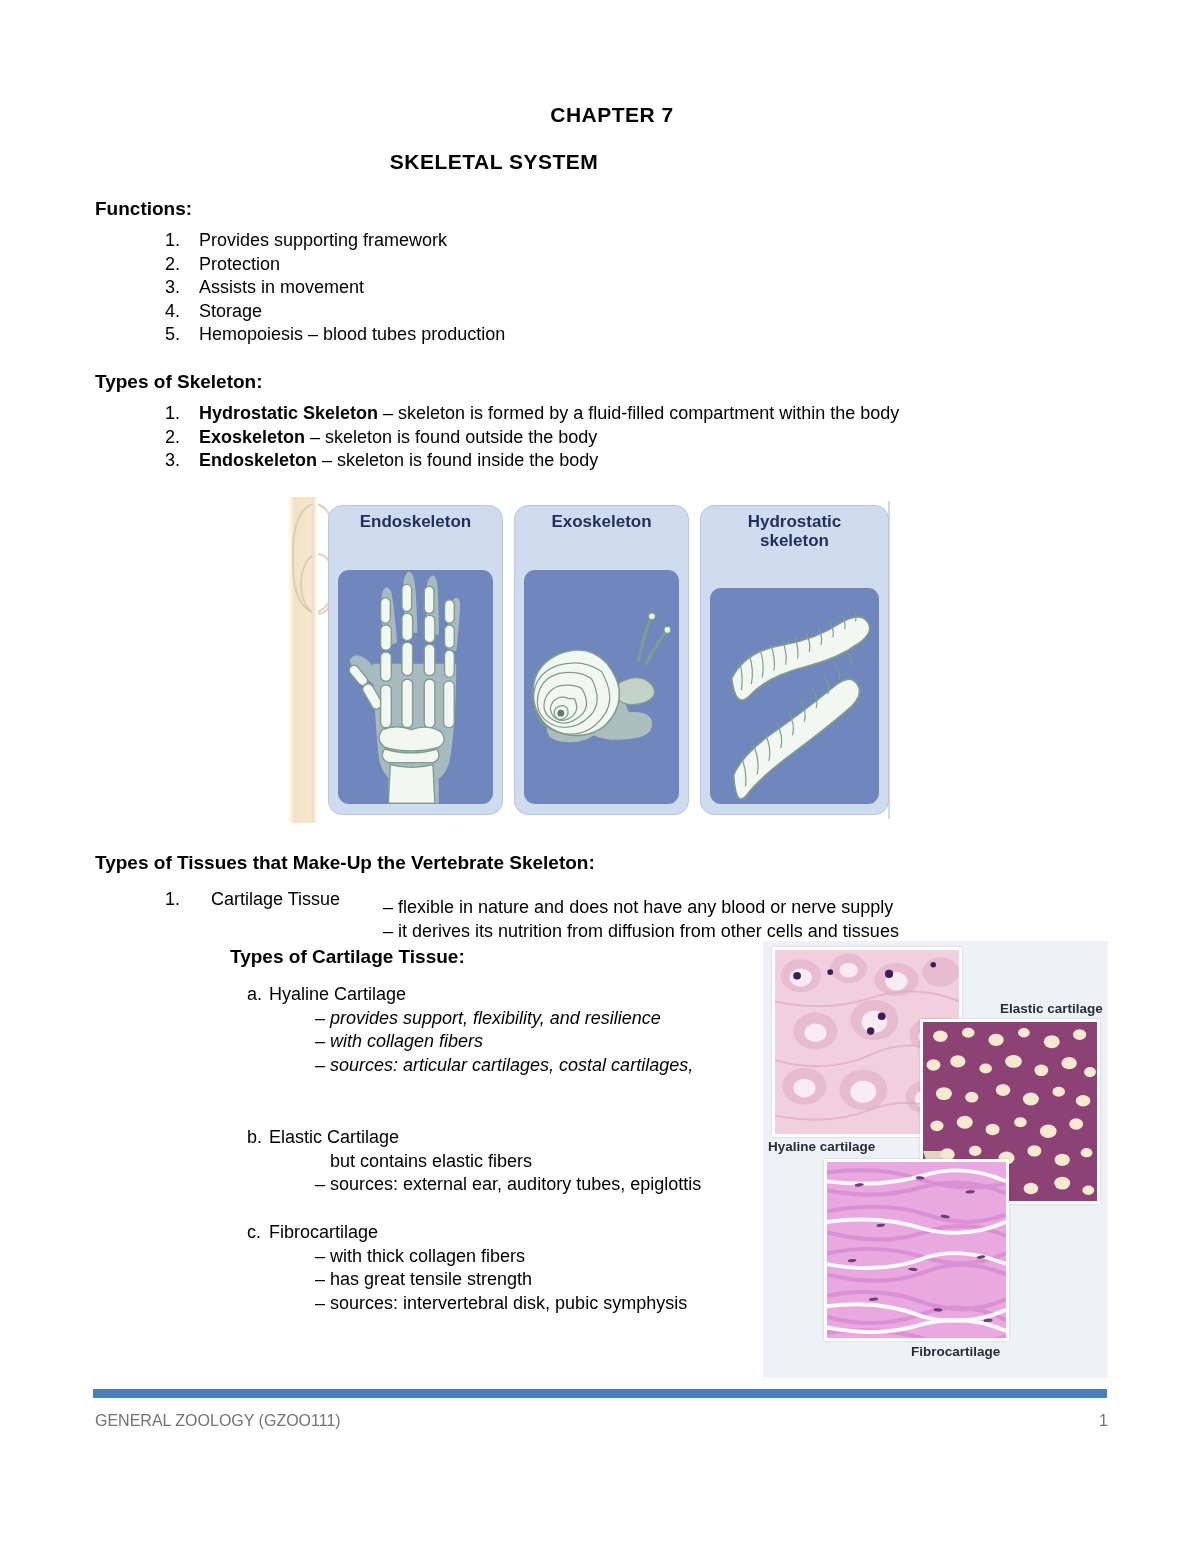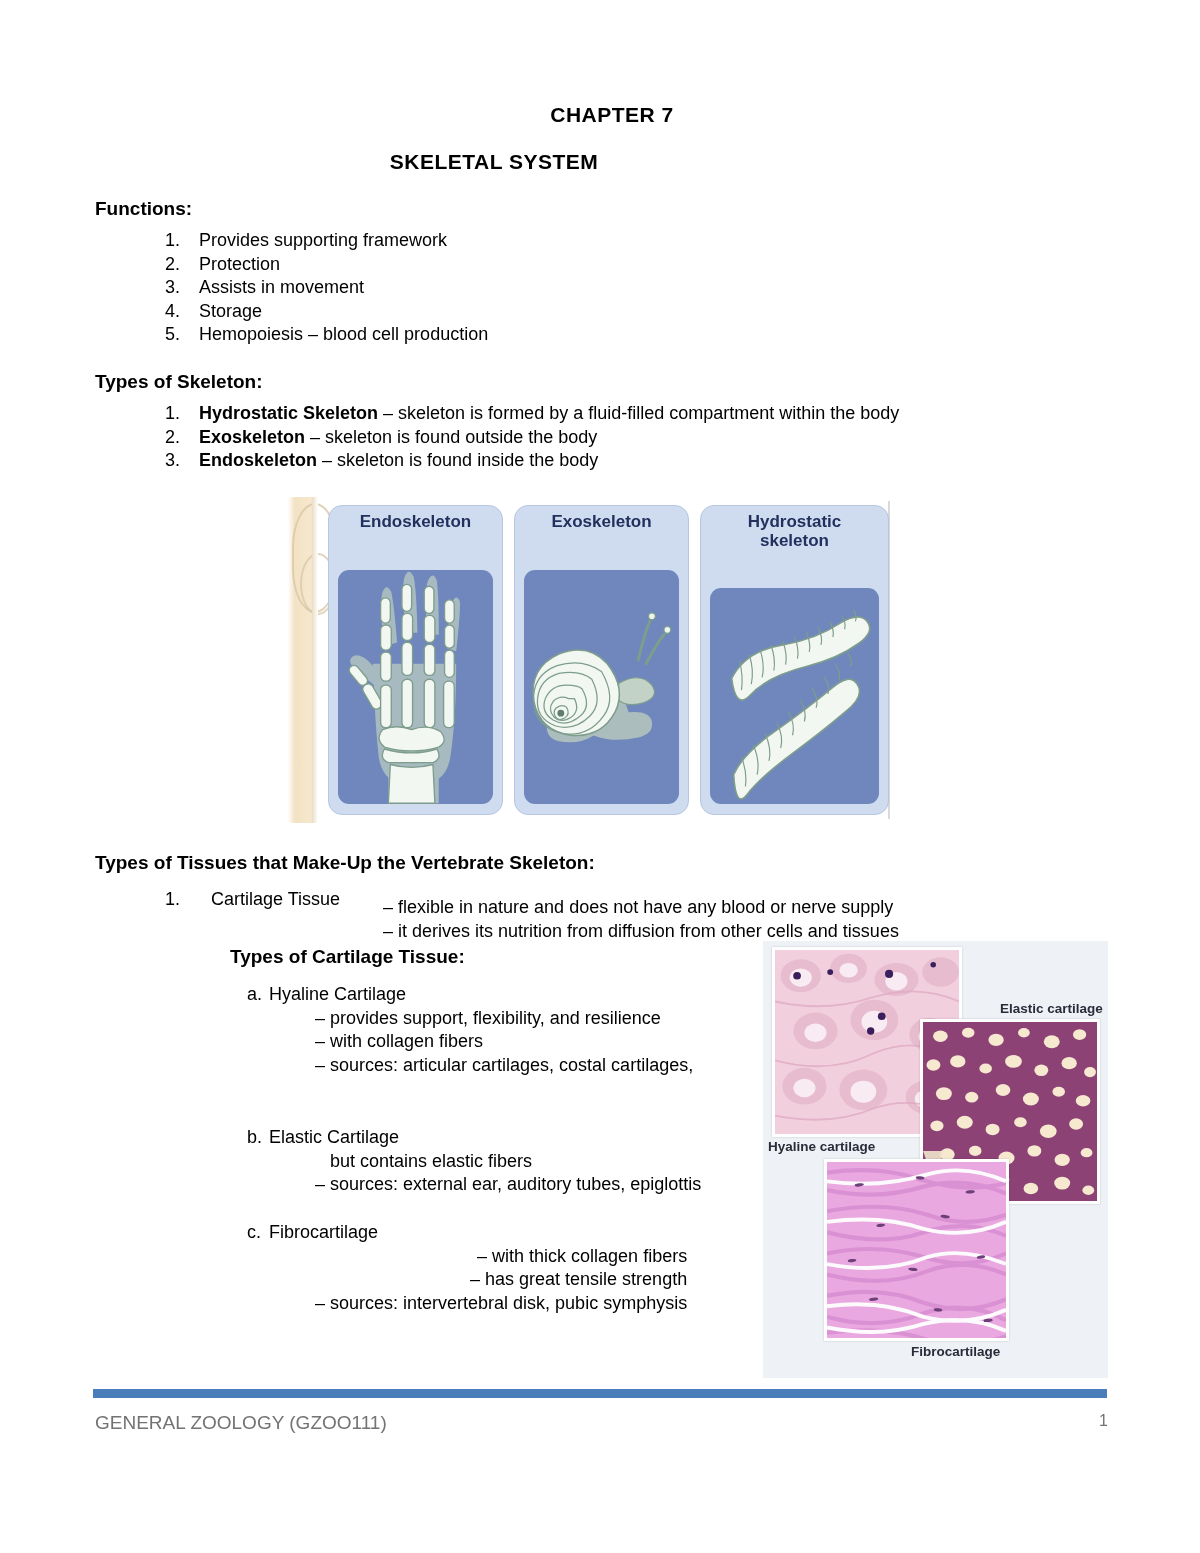--- a/index.html
+++ b/index.html
@@ -128,21 +128,21 @@
   #label-fibro   { left:148px; top:403px; }
 
   
   #footer-rule {
     position:absolute; left:93px; top:1389px;
     width:1014px; height:9px;
     background:#4a7ebb;
   }
   #footer-text {
     position:absolute; left:95px; top:1412px;
-    font-size:19px; color:#737373;
+    font-size:16px; color:#737373;
   }
   #footer-page {
     position:absolute; left:1080px; top:1412px;
     width:28px; text-align:right;
     font-size:16px; color:#737373;
   }
 </style>
 </head>
 <body>
 
@@ -165,21 +165,21 @@
       <div class="num-row">
         <span class="num-marker">3.</span>
         <span class="num-text">Assists in movement</span>
       </div>
       <div class="num-row">
         <span class="num-marker">4.</span>
         <span class="num-text">Storage</span>
       </div>
       <div class="num-row">
         <span class="num-marker">5.</span>
-        <span class="num-text">Hemopoiesis – blood cell production</span>
+        <span class="num-text">Hemopoiesis – blood tubes production</span>
       </div>
     </div>
   </div>
 
   <div style="position:absolute; left:95px; top:371px;">
     <div class="section-heading">Types of Skeleton:</div>
     <div class="num-list" style="margin-top:9px; padding-left:70px;">
       <div class="num-row">
         <span class="num-marker">1.</span>
         <span class="num-text"><span class="lead">Hydrostatic Skeleton</span><span> – skeleton is formed by a fluid-filled compartment within the body</span></span>
@@ -336,21 +336,21 @@
 
   <div style="position:absolute; left:230px; top:946px;">
     <div class="section-heading">Types of Cartilage Tissue:</div>
   </div>
 
   <div style="position:absolute; left:247px; top:983px;">
     <div style="display:flex; font-size:18px; line-height:23.5px;">
       <span style="width:22px; flex:0 0 22px;">a.</span>
       <span>Hyaline Cartilage</span>
     </div>
-    <div style="padding-left:68px;">
+    <div style="padding-left:68px;font-style:italic;">
       <div class="body-line">– provides support, flexibility, and resilience</div>
       <div class="body-line">– with collagen fibers</div>
       <div class="body-line">– sources: articular cartilages, costal cartilages,</div>
     </div>
   </div>
 
   <div style="position:absolute; left:247px; top:1126px;">
     <div style="display:flex; font-size:18px; line-height:23.5px;">
       <span style="width:22px; flex:0 0 22px;">b.</span>
       <span>Elastic Cartilage</span>
@@ -359,21 +359,21 @@
       <div class="body-line">   but contains elastic fibers</div>
       <div class="body-line">– sources: external ear, auditory tubes, epiglottis</div>
     </div>
   </div>
 
   <div style="position:absolute; left:247px; top:1221px;">
     <div style="display:flex; font-size:18px; line-height:23.5px;">
       <span style="width:22px; flex:0 0 22px;">c.</span>
       <span>Fibrocartilage</span>
     </div>
-    <div style="padding-left:68px;text-align:right;">
+    <div style="padding-left:68px;">
       <div class="body-line">– with thick collagen fibers</div>
       <div class="body-line">– has great tensile strength</div>
       <div class="body-line">– sources: intervertebral disk, pubic symphysis</div>
     </div>
   </div>
 
   <div id="histology-panel">
 
     <div class="micro" id="micro-hyaline">
       <svg width="100%" height="100%" viewBox="0 0 100 100" preserveAspectRatio="none">

